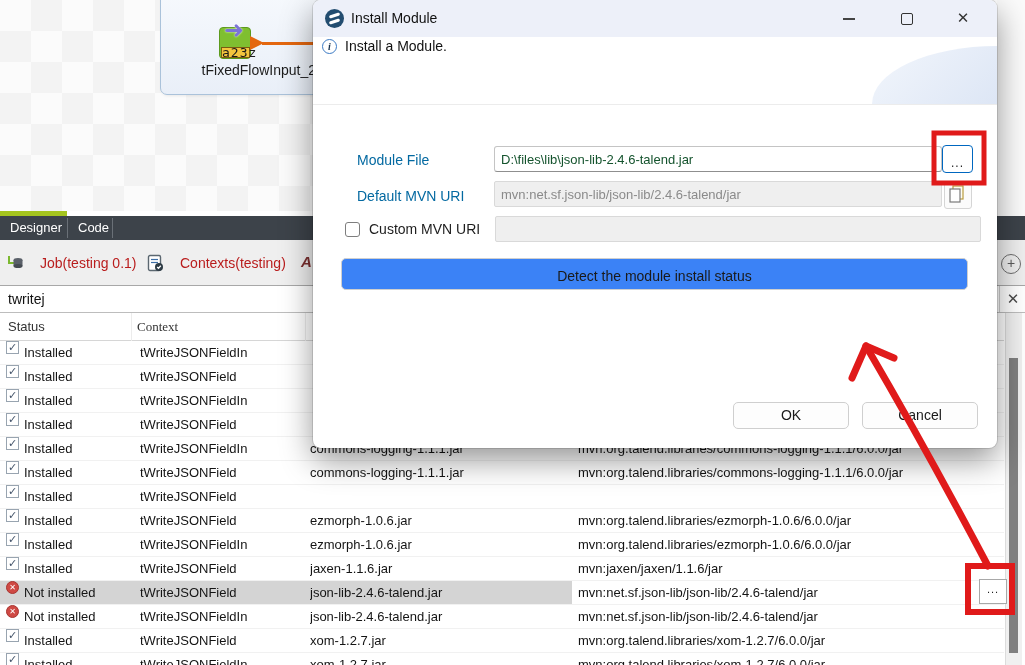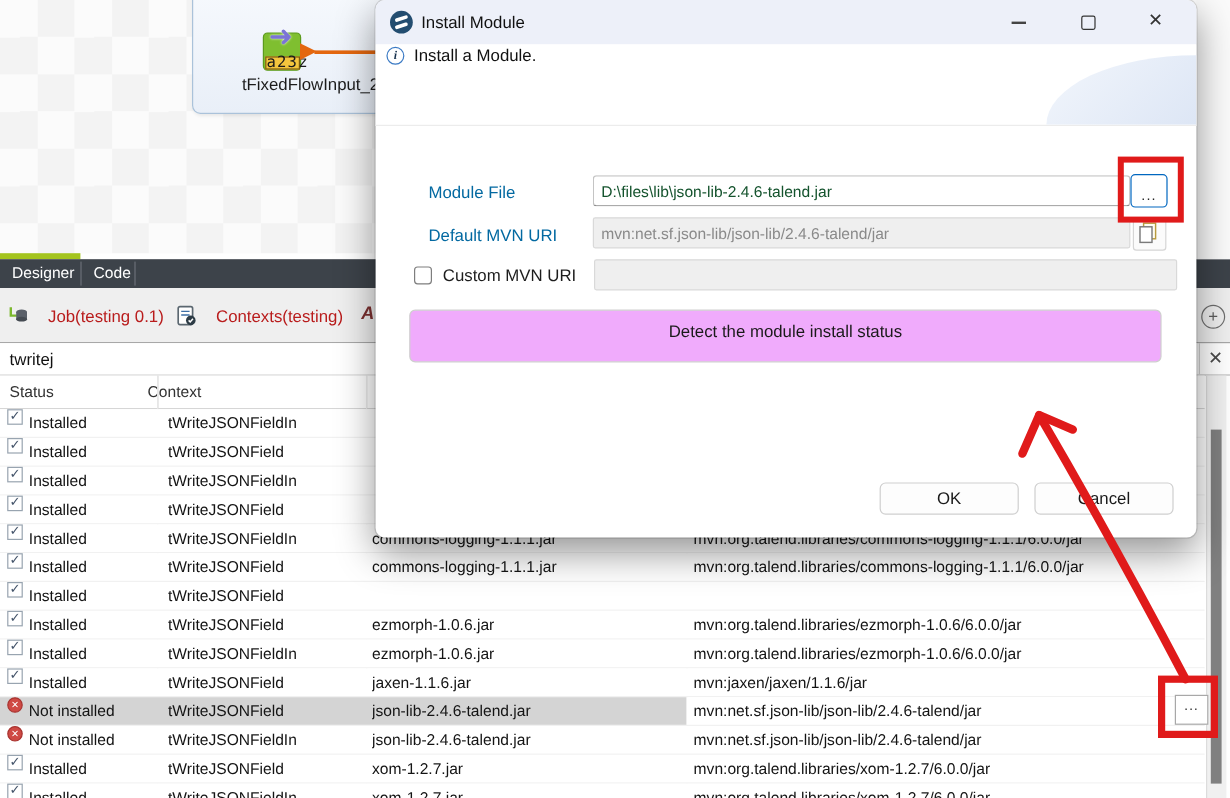--- a/index.html
+++ b/index.html
@@ -53,21 +53,21 @@
   .search-sep{position:absolute;left:999px;top:0;width:1px;height:26px;background:#d0d0d0;}
   .search-close{position:absolute;left:1003px;top:2px;width:20px;height:22px;font-size:15px;
     color:#4a4a4a;text-align:center;line-height:22px;}
 
   
   .tablewrap{left:0;top:313px;width:1004px;height:352px;background:#fff;overflow:hidden;}
   .thead{position:absolute;left:0;top:0;width:100%;height:28px;background:#fff;
     border-bottom:1px solid #d6d6d6;box-sizing:border-box;font-size:13px;color:#333;}
   .thead span{position:absolute;top:0;line-height:27px;}
   .th-status{left:8px;}
-  .th-context{left:123px;}
+  .th-context{left:137px;font-family:Liberation Serif, serif;}
   .tbody{position:absolute;left:0;top:28px;width:100%;}
   .trow{position:relative;height:24px;border-bottom:1px solid #f1f1f1;box-sizing:border-box;
     background:#fff;}
   .trow.selected::before{content:"";position:absolute;left:0;top:0;bottom:0;width:572px;
     background:#d4d4d4;}
   .trow span{position:absolute;top:0;line-height:23px;font-size:13px;white-space:nowrap;
     overflow:hidden;z-index:1;color:#141414;}
   .c-status{left:24px;width:105px;}
   .c-context{left:140px;width:163px;}
   .c-module{left:310px;width:260px;}
@@ -124,21 +124,21 @@
     padding:0 6px;font-family:inherit;color:#14532d;border-radius:3px;outline:none;}
   .txt-disabled{background:#efefef;border:1px solid #d9d9d9;color:#8a8a8a;border-radius:2px;}
   .browse-btn{position:absolute;left:629px;top:145px;width:31px;height:28px;background:#fff;
     border:1.5px solid #0067c0;border-radius:4px;font-size:12px;color:#222;text-align:center;
     line-height:34px;box-sizing:border-box;letter-spacing:1px;}
   .copy-btn{position:absolute;left:631px;top:181px;width:26px;height:26px;background:#fbfbfb;
     border:1px solid #d5d5d5;border-radius:3px;}
   .chk{position:absolute;left:32px;top:222px;width:15px;height:15px;background:#fff;
     border:1px solid #7e7e7e;border-radius:3px;box-sizing:border-box;}
   .chk-label{position:absolute;left:56px;top:221px;font-size:14px;color:#1d1d1d;}
-  .detect-btn{position:absolute;left:28px;top:258px;width:627px;height:44px;background:#f0abfc;
+  .detect-btn{position:absolute;left:28px;top:258px;width:627px;height:32px;background:#3b82f6;
     border:1px solid #cfcfcf;border-radius:5px;font-size:14px;color:#1a1a1a;text-align:center;
     line-height:34px;box-sizing:border-box;}
   .dlg-btn{position:absolute;top:402px;width:116px;height:27px;background:#fdfdfd;
     border:1px solid #cfcfcf;border-radius:5px;font-size:14px;color:#1a1a1a;text-align:center;
     line-height:25px;box-sizing:border-box;}
   .ok-btn{left:420px;} .cancel-btn{left:549px;}
 
   
   .right-top{left:997px;top:0;width:28px;height:216px;background:#fbfbfb;z-index:5;}
 

